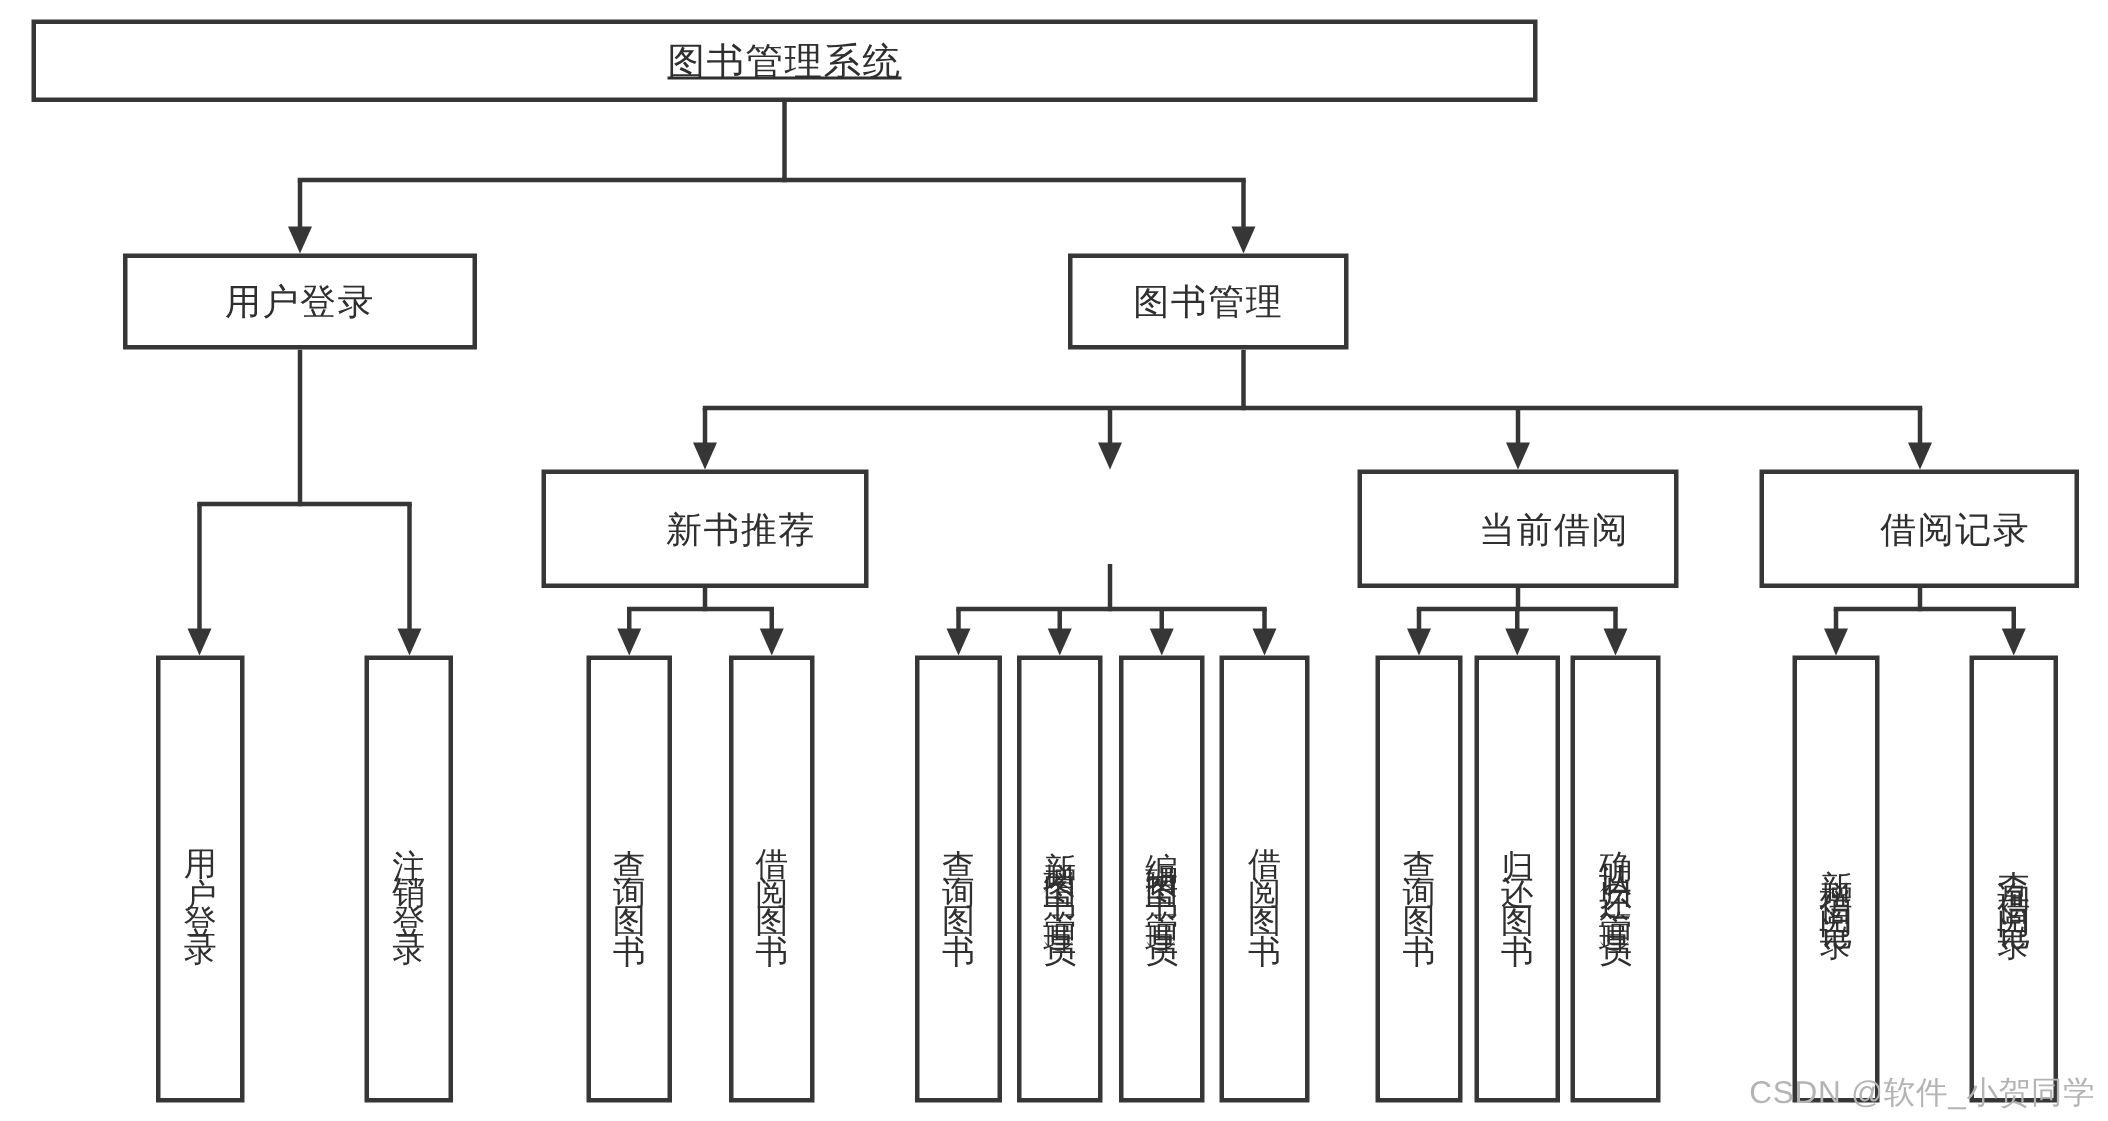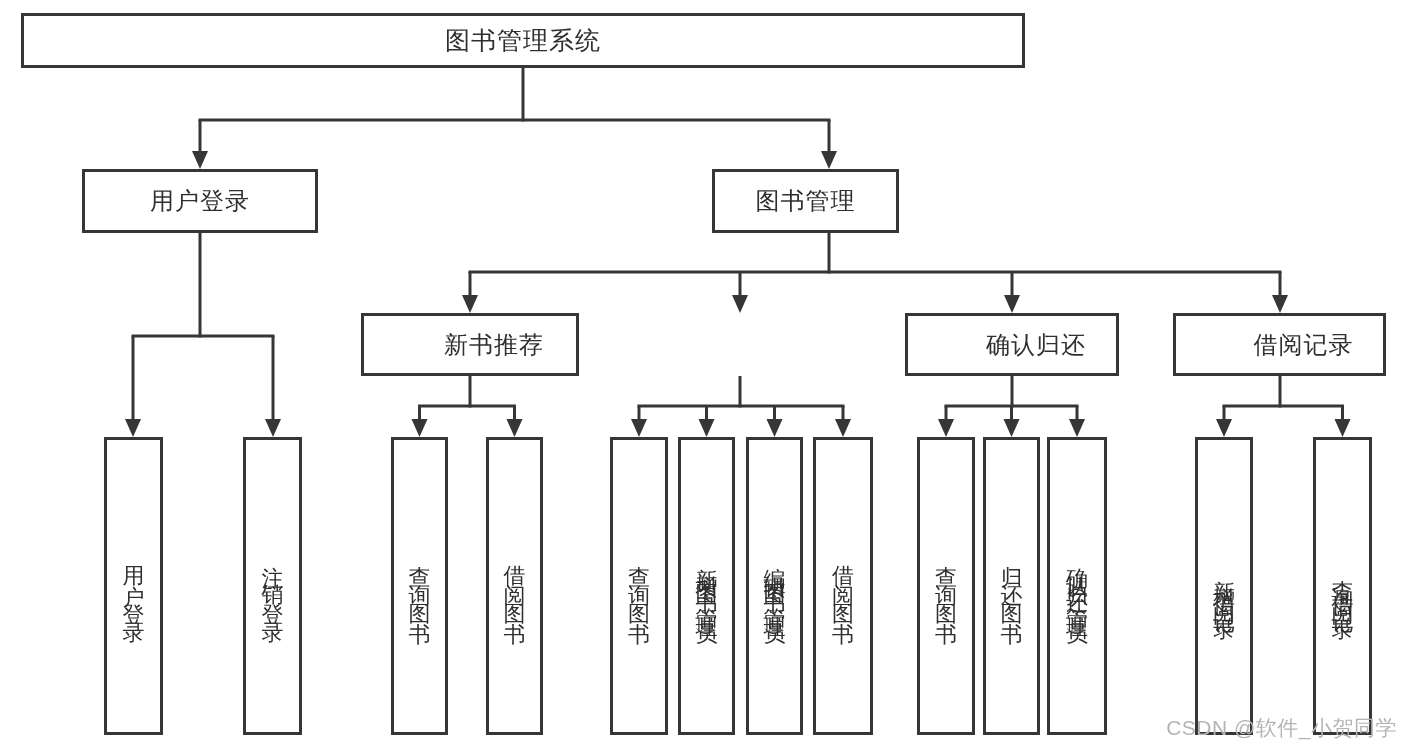--- a/index.html
+++ b/index.html
@@ -38,26 +38,26 @@
     color: var(--text);
     display: flex;
     align-items: center;
     justify-content: center;
     z-index: 2;
     font-size: 24px;
     letter-spacing: 1px;
     white-space: nowrap;
   }
 
-  .root  { left: 21px;   top: 13px;  width: 1004px; height: 55px; font-size: 25px; }
+  .root  { left: 21px;   top: 13px;  width: 1004px; height: 55px; font-size: 25px; text-decoration: underline; }
 
   .l2a   { left: 82px;   top: 169px; width: 236px;  height: 64px; }
   .l2b   { left: 712px;  top: 169px; width: 187px;  height: 64px; }
 
-  .l3    { top: 313px; height: 63px; padding-left: 48px; }
+  .l3    { top: 313px; height: 79px; padding-left: 48px; }
   .l3a   { left: 361px;  width: 218px; }
   .l3b   { left: 633px;  width: 215px; }
   .l3c   { left: 905px;  width: 214px; }
   .l3d   { left: 1173px; width: 213px; }
 
   .leaf  { top: 437px; height: 298px; }
   .leaf span {
     writing-mode: vertical-rl;
     text-orientation: mixed;
     font-size: 22px;
@@ -157,21 +157,21 @@
     <line x1="1342.5" y1="406" x2="1342.5" y2="422"></line>
     <polygon points="1334.5,419 1350.5,419 1342.5,437"></polygon>
   </svg>
 
   <div class="node root">图书管理系统</div>
 
   <div class="node l2a">用户登录</div>
   <div class="node l2b">图书管理</div>
 
   <div class="node l3 l3a">新书推荐</div>
-  <div class="node l3 l3c">确认归还</div>
+  <div class="node l3 l3c">当前借阅</div>
   <div class="node l3 l3d">借阅记录</div>
 
   <div class="node leaf short lf01">
     <span>用户登录</span>
   </div>
   <div class="node leaf short lf02">
     <span>注销登录</span>
   </div>
 
   <div class="node leaf short lf03">

